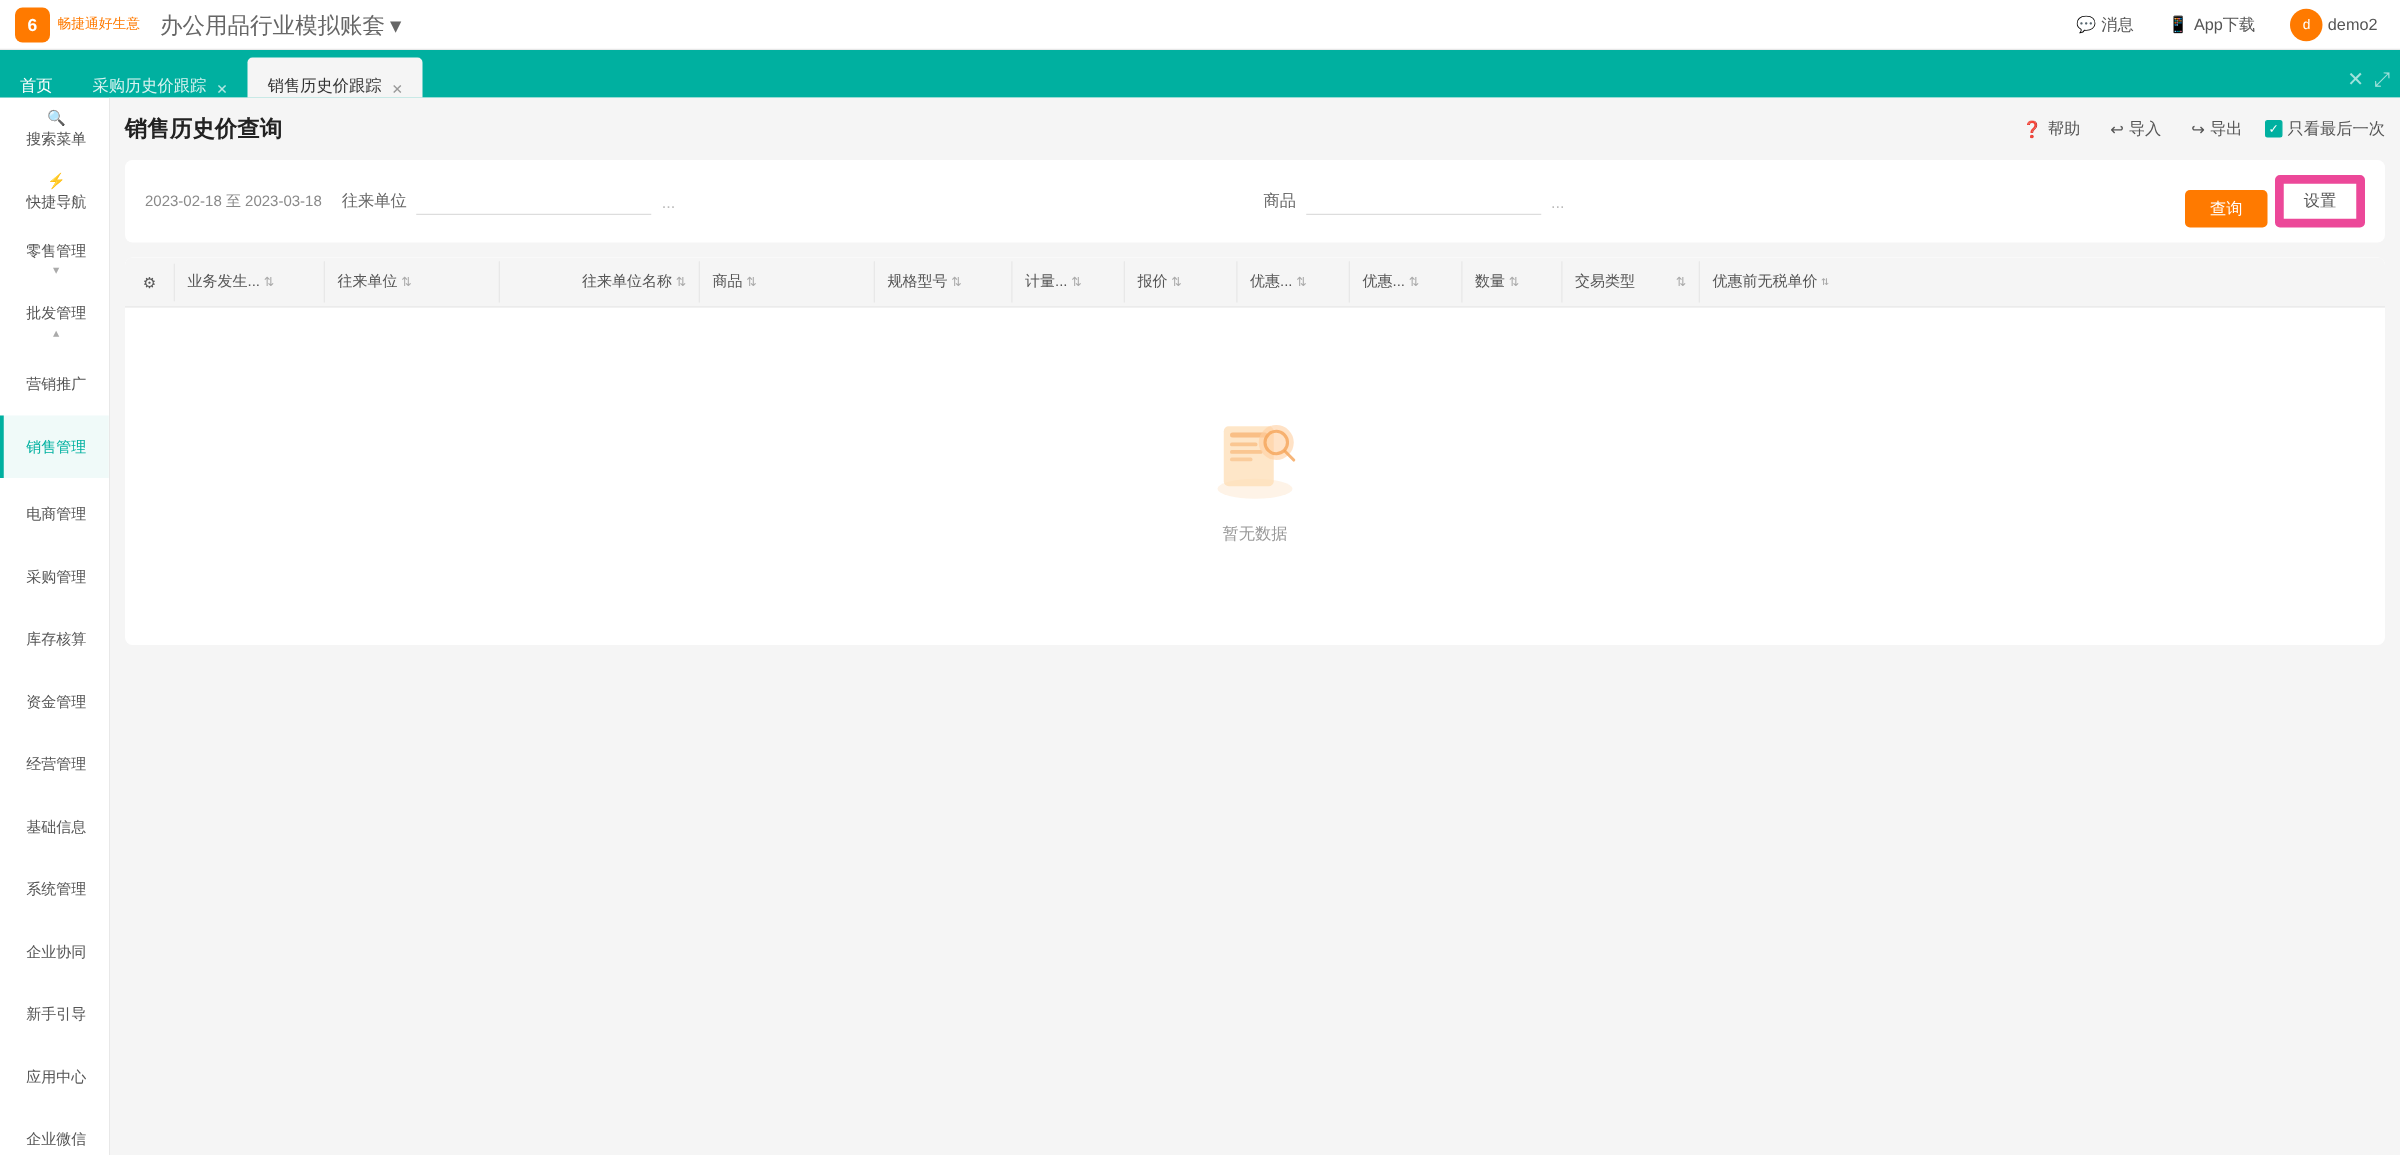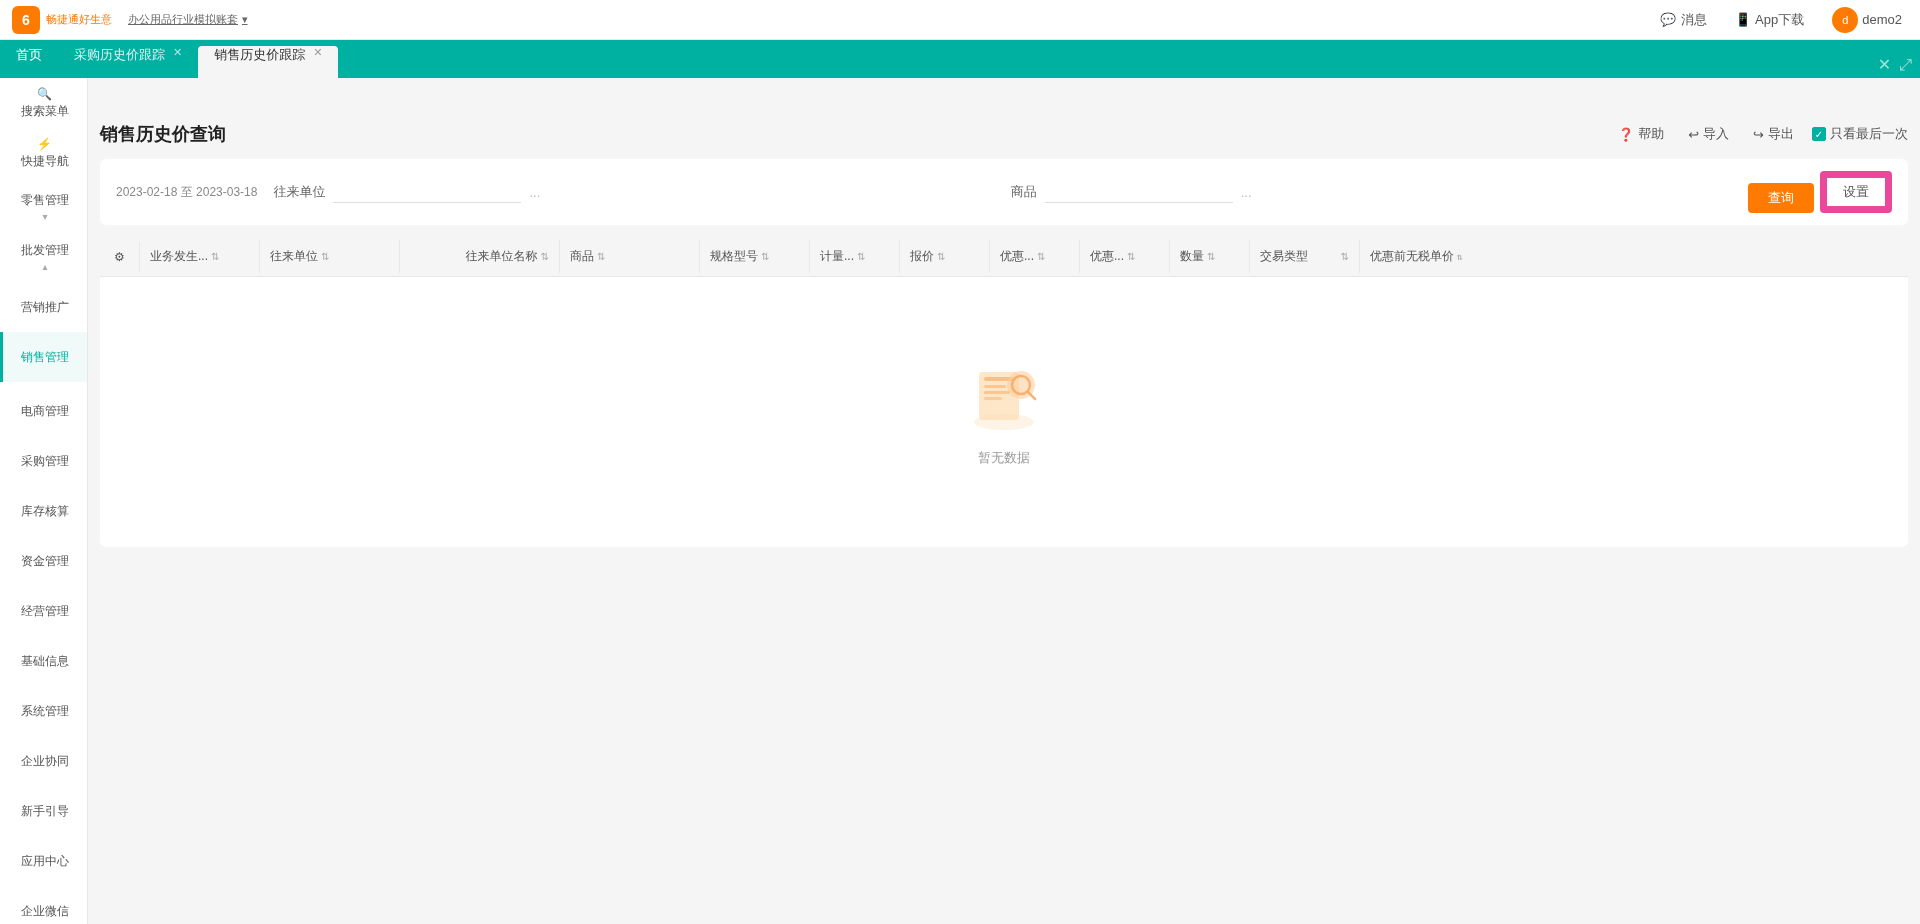--- a/index.html
+++ b/index.html
@@ -42,25 +42,24 @@
       font-size: 11px;
       color: #ff7a00;
       line-height: 1.3;
       text-align: right;
     }
     .app-selector {
       display: flex;
       align-items: center;
       gap: 4px;
       color: #666;
-      font-size: 11px;
+      font-size: 18px;
       cursor: pointer;
       padding: 4px 8px;
       border-radius: 4px;
-      text-decoration: underline;
     }
     .top-header-right {
       display: flex;
       align-items: center;
       gap: 16px;
       color: #555;
       font-size: 13px;
     }
     .header-action {
       display: flex;
@@ -88,21 +87,21 @@
       background: #00b0a0;
       display: flex;
       align-items: flex-end;
       padding: 0 0 0 0;
       flex-shrink: 0;
     }
     .tab-item {
       height: 32px;
       padding: 0 16px;
       display: flex;
-      align-items: flex-start;
+      align-items: flex-end;
       gap: 6px;
       cursor: pointer;
       font-size: 13px;
       color: rgba(255,255,255,0.85);
       border-radius: 4px 4px 0 0;
       background: transparent;
       white-space: nowrap;
     }
     .tab-item.home {
       color: white;
@@ -178,21 +177,20 @@
       margin: 2px 8px;
     }
     .arrow-icon { font-size: 10px; color: #aaa; }
 
     
     .content-area {
       flex: 1;
       overflow-y: auto;
       background: #f5f5f5;
       padding: 12px;
-      margin-top: 31px;
     }
 
     
     .page-header {
       display: flex;
       align-items: center;
       justify-content: space-between;
       margin-bottom: 12px;
     }
     .page-title {

